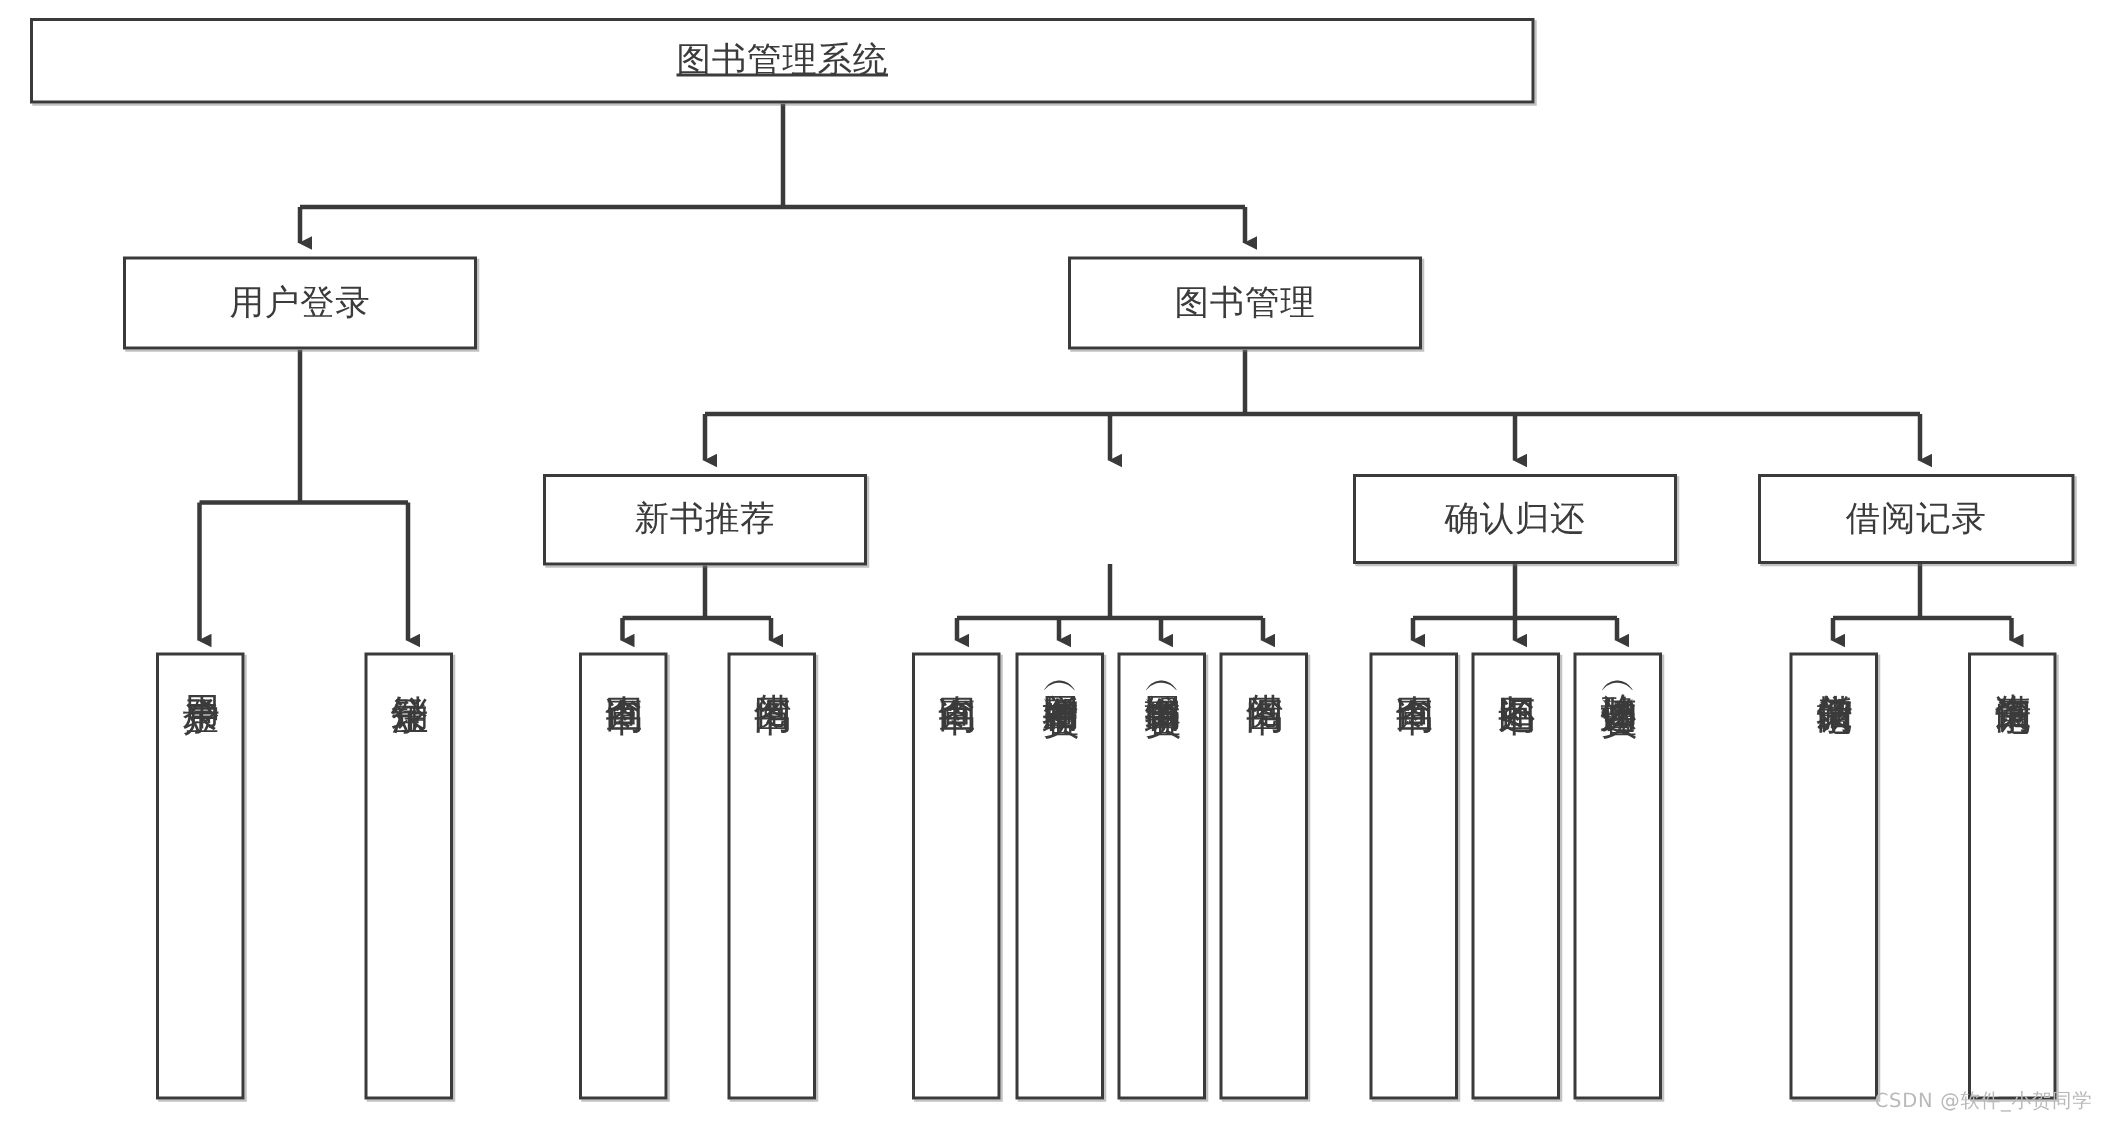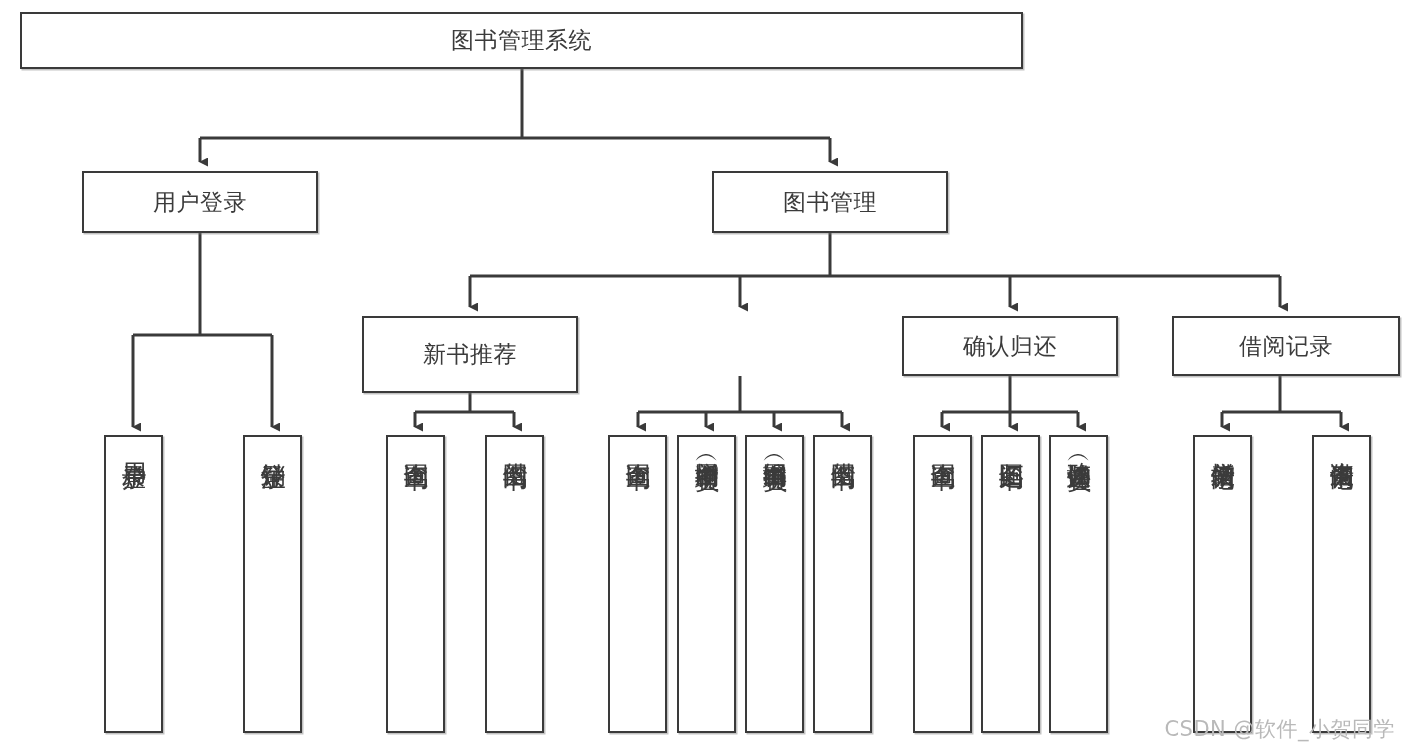--- a/index.html
+++ b/index.html
@@ -41,41 +41,42 @@
     line-height: 1.15;
     color: #3b3b3b;
     white-space: pre;
   }
   .node.horiz .lbl {
     font-size: 23px;
     letter-spacing: 0.5px;
   }
   .node.root .lbl {
     font-size: 23px;
+    text-decoration: underline;
   }
   .node.vert {
     padding: 6px 0;
     align-items: flex-start;
   }
   .node.vert .lbl {
     writing-mode: vertical-rl;
     text-orientation: upright;
     font-size: 25px;
     line-height: 1.05;
     letter-spacing: 1px;
     margin: 0 auto;
   }
   .node.vert.small .lbl {
     font-size: 24px;
   }
   .watermark {
     position: absolute;
     right: 10px;
     bottom: 4px;
-    font-size: 21px;
+    font-size: 13px;
     color: #b9b9b9;
     letter-spacing: 0.5px;
     user-select: none;
     white-space: nowrap;
   }
 </style>
 </head>
 <body>
 
 <div id="canvas">
@@ -134,27 +135,27 @@
     <span class="lbl">图书管理系统</span>
   </div>
 
   <div class="node horiz" style="left:82px; top:171px; width:236px; height:62px;">
     <span class="lbl">用户登录</span>
   </div>
   <div class="node horiz" style="left:712px; top:171px; width:236px; height:62px;">
     <span class="lbl">图书管理</span>
   </div>
 
-  <div class="node horiz" style="left:362px; top:316px; width:216px; height:77px;">
+  <div class="node horiz" style="left:362px; top:316px; width:216px; height:61px;">
     <span class="lbl">新书推荐</span>
   </div>
   <div class="node horiz" style="left:902px; top:316px; width:216px; height:60px;">
     <span class="lbl">确认归还</span>
   </div>
-  <div class="node horiz" style="left:1172px; top:316px; width:228px; height:60px;">
+  <div class="node horiz" style="left:1172px; top:316px; width:211px; height:60px;">
     <span class="lbl">借阅记录</span>
   </div>
 
   <div class="node vert" style="left:104px; top:435px; width:59px; height:298px;">
     <span class="lbl">用户登录</span>
   </div>
   <div class="node vert" style="left:243px; top:435px; width:59px; height:298px;">
     <span class="lbl">注销登录</span>
   </div>
 

